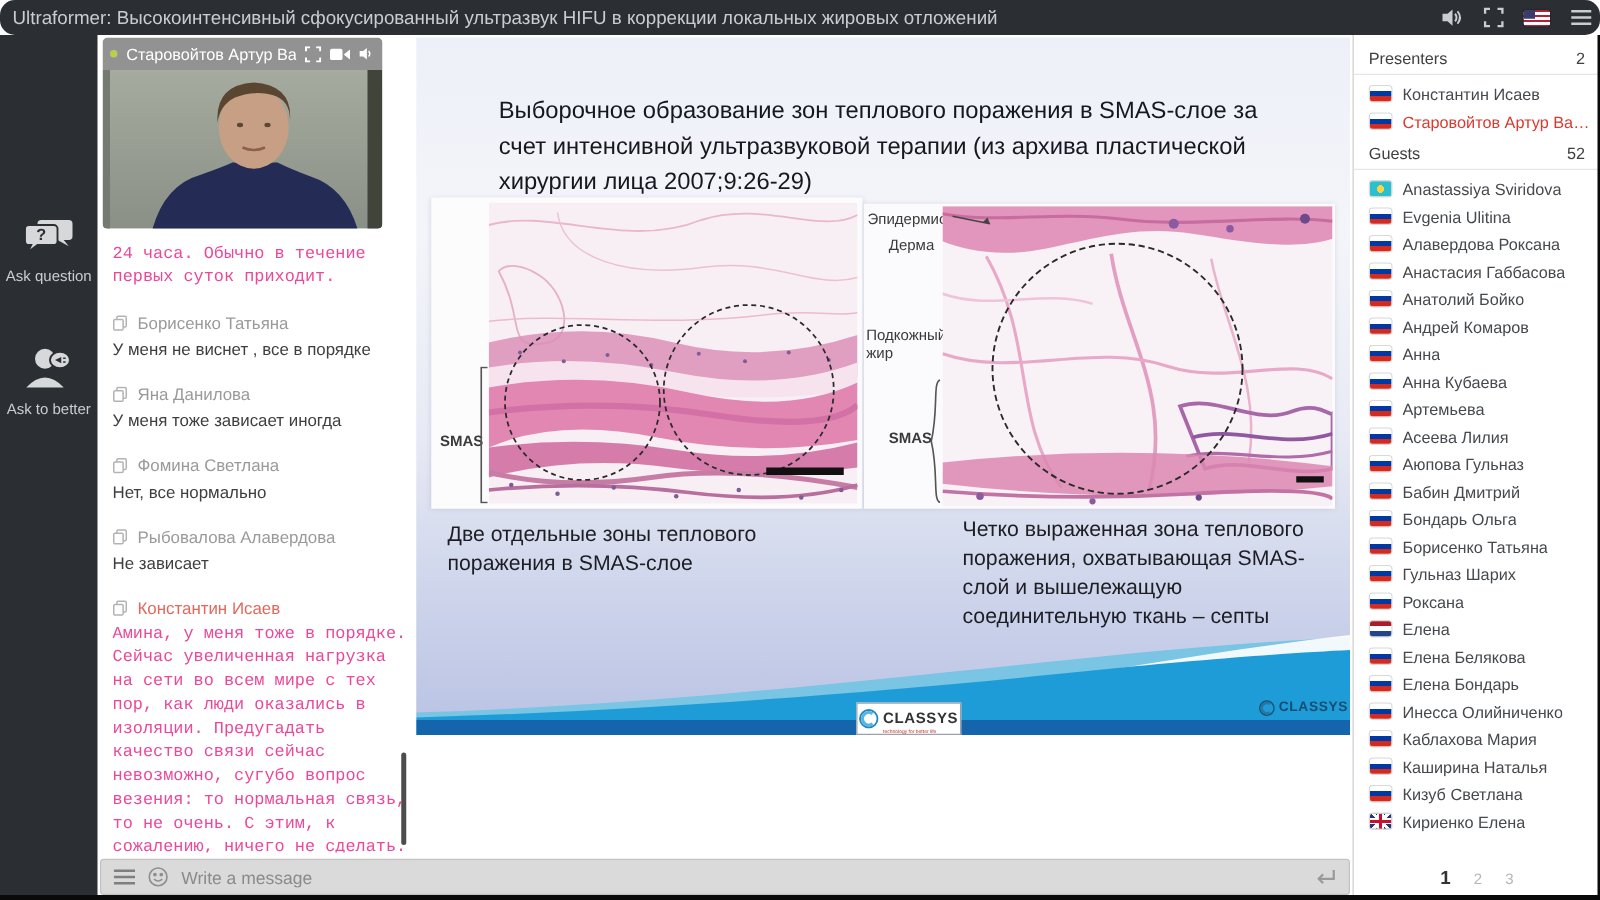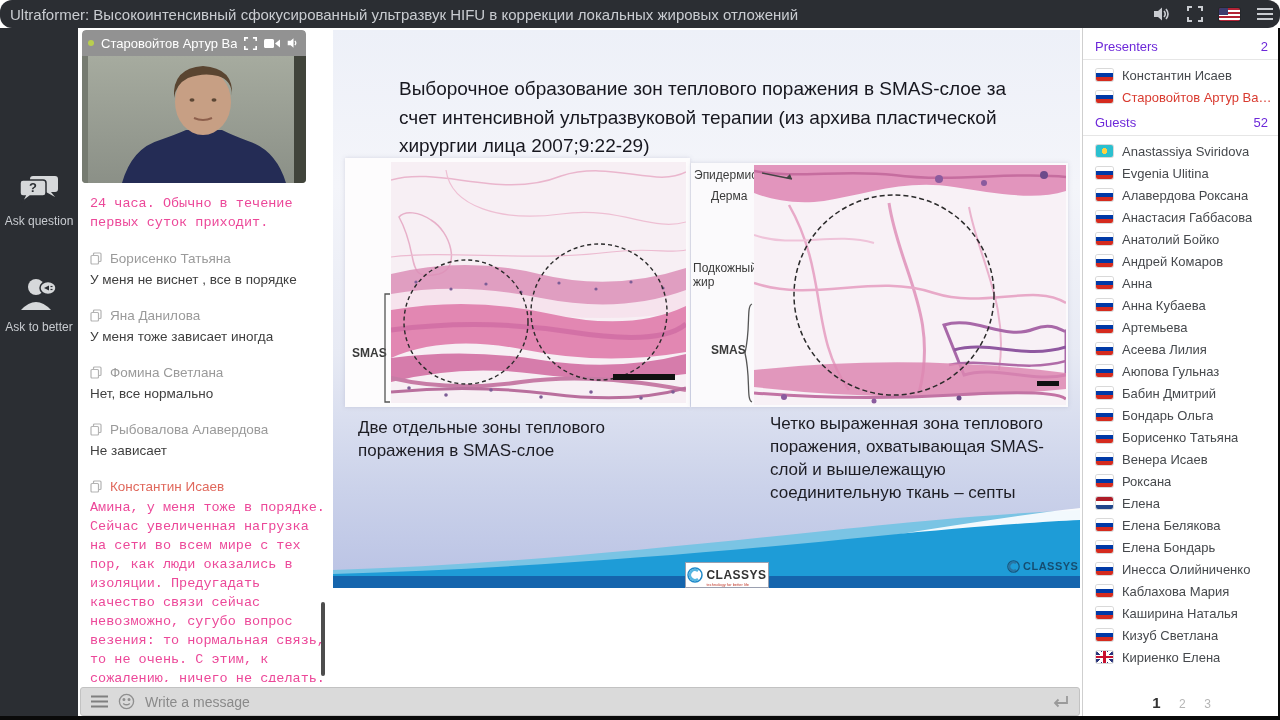--- a/index.html
+++ b/index.html
@@ -73,21 +73,21 @@
 
   
   .input-bar { position:absolute; left:80px; top:687px; width:1000px; height:29px; background:#dadada; border:1px solid #c2c2c2;
                border-radius:3px; display:flex; align-items:center; padding:0 10px; gap:10px; }
   .input-bar input { flex:1; background:transparent; border:none; outline:none; font-size:14px; color:#a21caf; font-family:inherit; }
   .input-bar input::placeholder { color:#8a8a8a; }
 
   
   .people { position:absolute; left:1082px; top:28px; width:198px; height:688px; background:#fff; border-left:1px solid #cfcfcf; }
   .people-header { position:absolute; left:0; width:100%; height:26px; display:flex; align-items:center; padding:0 12px;
-                   color:#6d28d9; font-size:13px; border-bottom:1px solid #e6e6e6; }
+                   color:#404040; font-size:13px; border-bottom:1px solid #e6e6e6; }
   .people-header .count { margin-left:auto; }
   #presenters-header { top:6px; }
   #guests-header { top:82px; }
   .person-row { display:flex; align-items:center; height:22px; padding-left:13px; gap:9px; cursor:pointer; }
   .person-name { font-size:13px; color:#46494d; white-space:nowrap; overflow:hidden; text-overflow:ellipsis; max-width:155px; }
   .person-row .person-name.red { color:#d93b30; }
   #presenters-list { position:absolute; left:0; top:36px; width:100%; }
   #guests-list { position:absolute; left:0; top:112px; width:100%; }
   .pagination { position:absolute; left:0; top:666px; width:100%; text-align:center; }
   .page { display:inline-block; margin:0 7px; font-size:12px; color:#b5b5b5; cursor:pointer; vertical-align:baseline; }
@@ -270,21 +270,21 @@
             </svg>
           </span>
           <span class="author-name">Константин Исаев</span>
         </div>
         <div class="msg-text">Амина, у меня тоже в порядке. Сейчас увеличенная нагрузка на сети во всем мире с тех пор, как люди оказались в изоляции. Предугадать качество связи сейчас невозможно, сугубо вопрос везения: то нормальная связь, то не очень. С этим, к сожалению, ничего не сделать.</div>
       </div>
     </div>
   <div class="chat-scrollthumb"></div>
 
   <div class="slide">
-    <div class="slide-title">Выборочное образование зон теплового поражения в SMAS-слое за счет интенсивной ультразвуковой терапии (из архива пластической хирургии лица 2007;9:22-29)</div>
+    <div class="slide-title">Выборочное образование зон теплового поражения в SMAS-слое за счет интенсивной ультразвуковой терапии (из архива пластической хирургии лица 2007;9:26-29)</div>
 
     <div class="img-panel" id="panel-left">
       <span class="histo-label smas" style="left:7px; top:188px;">SMAS</span>
       <svg class="bracket" style="left:38px; top:135px;" width="8" height="110" viewBox="0 0 8 110">
           <path d="M7,1 H2 V109 H7" fill="none" stroke="#555" stroke-width="1.3"></path>
         </svg>
       <svg style="position:absolute; left:46px; top:4px;" width="295" height="241" viewBox="0 0 295 241">
         <rect width="295" height="241" fill="#f7eff4"></rect>
         <path d="M0,18 C50,4 110,38 170,14 C220,-2 265,26 295,10" stroke="#eab6cd" stroke-width="1.5" fill="none"></path>
         <path d="M8,55 C30,95 12,120 48,112 C70,106 60,70 40,58 C28,50 14,48 8,55 Z" stroke="#e7b0c9" stroke-width="1.5" fill="none"></path>
@@ -497,21 +497,21 @@
           <span class="person-name">Бондарь Ольга</span>
         </div>
 
         <div class="person-row">
           <span class="flag flag-ru"></span>
           <span class="person-name">Борисенко Татьяна</span>
         </div>
 
         <div class="person-row">
           <span class="flag flag-ru"></span>
-          <span class="person-name">Венера Исаев</span>
+          <span class="person-name">Гульназ Шарих</span>
         </div>
 
         <div class="person-row">
           <span class="flag flag-ru"></span>
           <span class="person-name">Роксана</span>
         </div>
 
         <div class="person-row">
           <span class="flag flag-nl"></span>
           <span class="person-name">Елена</span>

